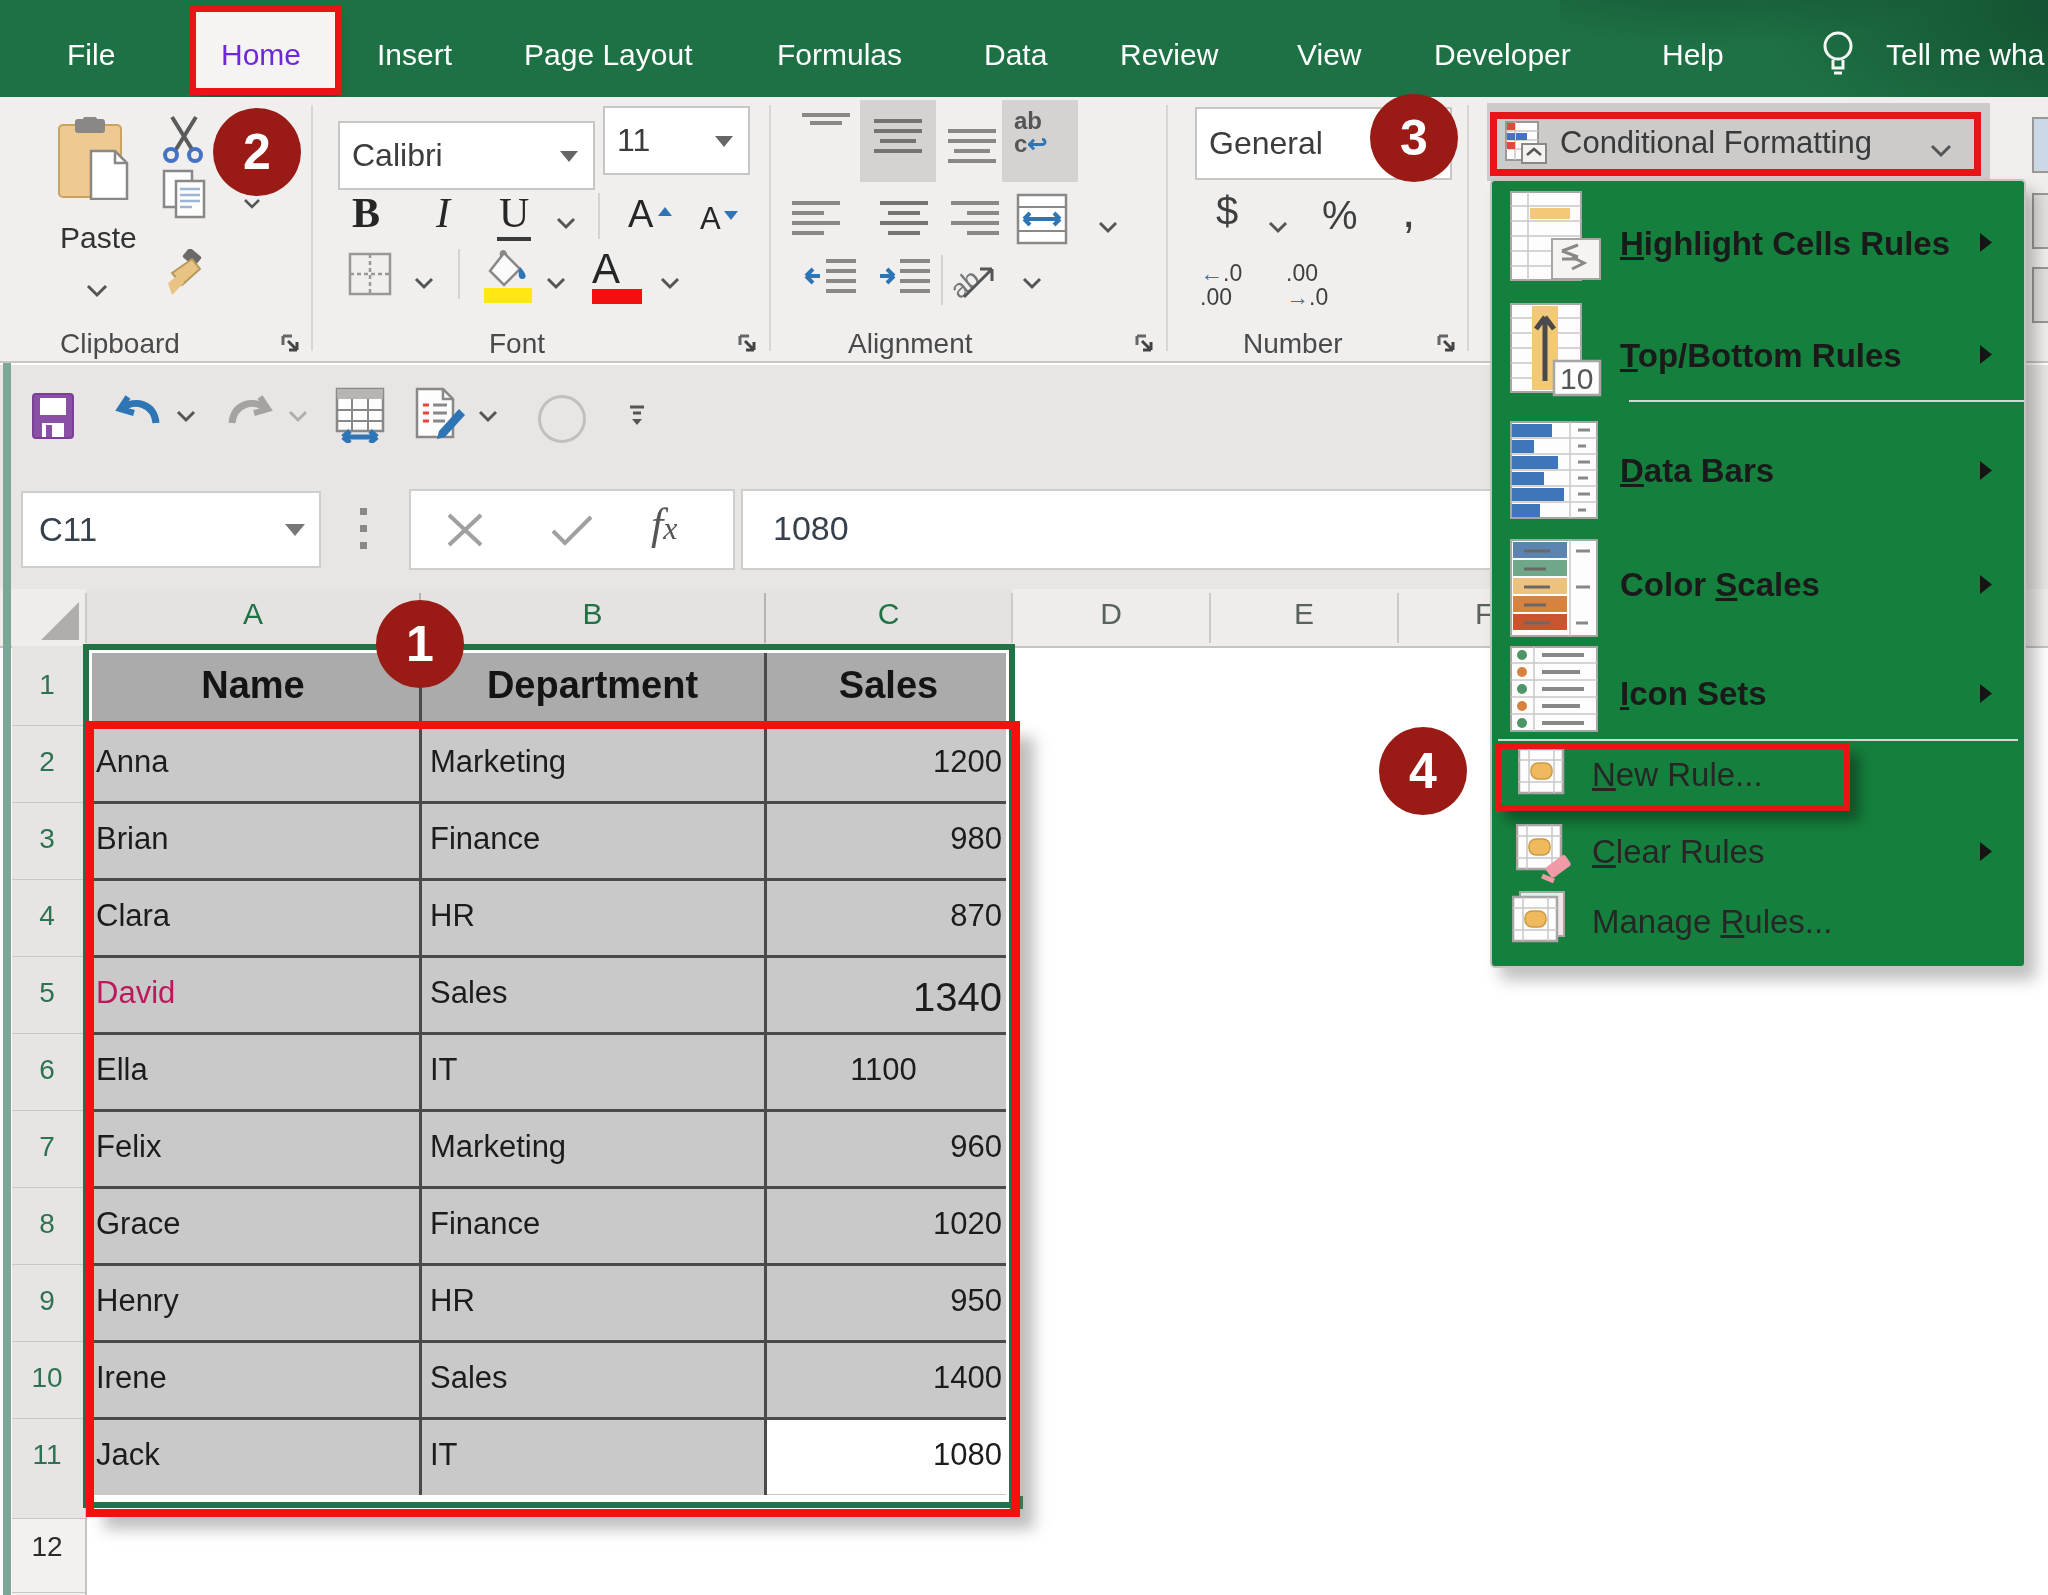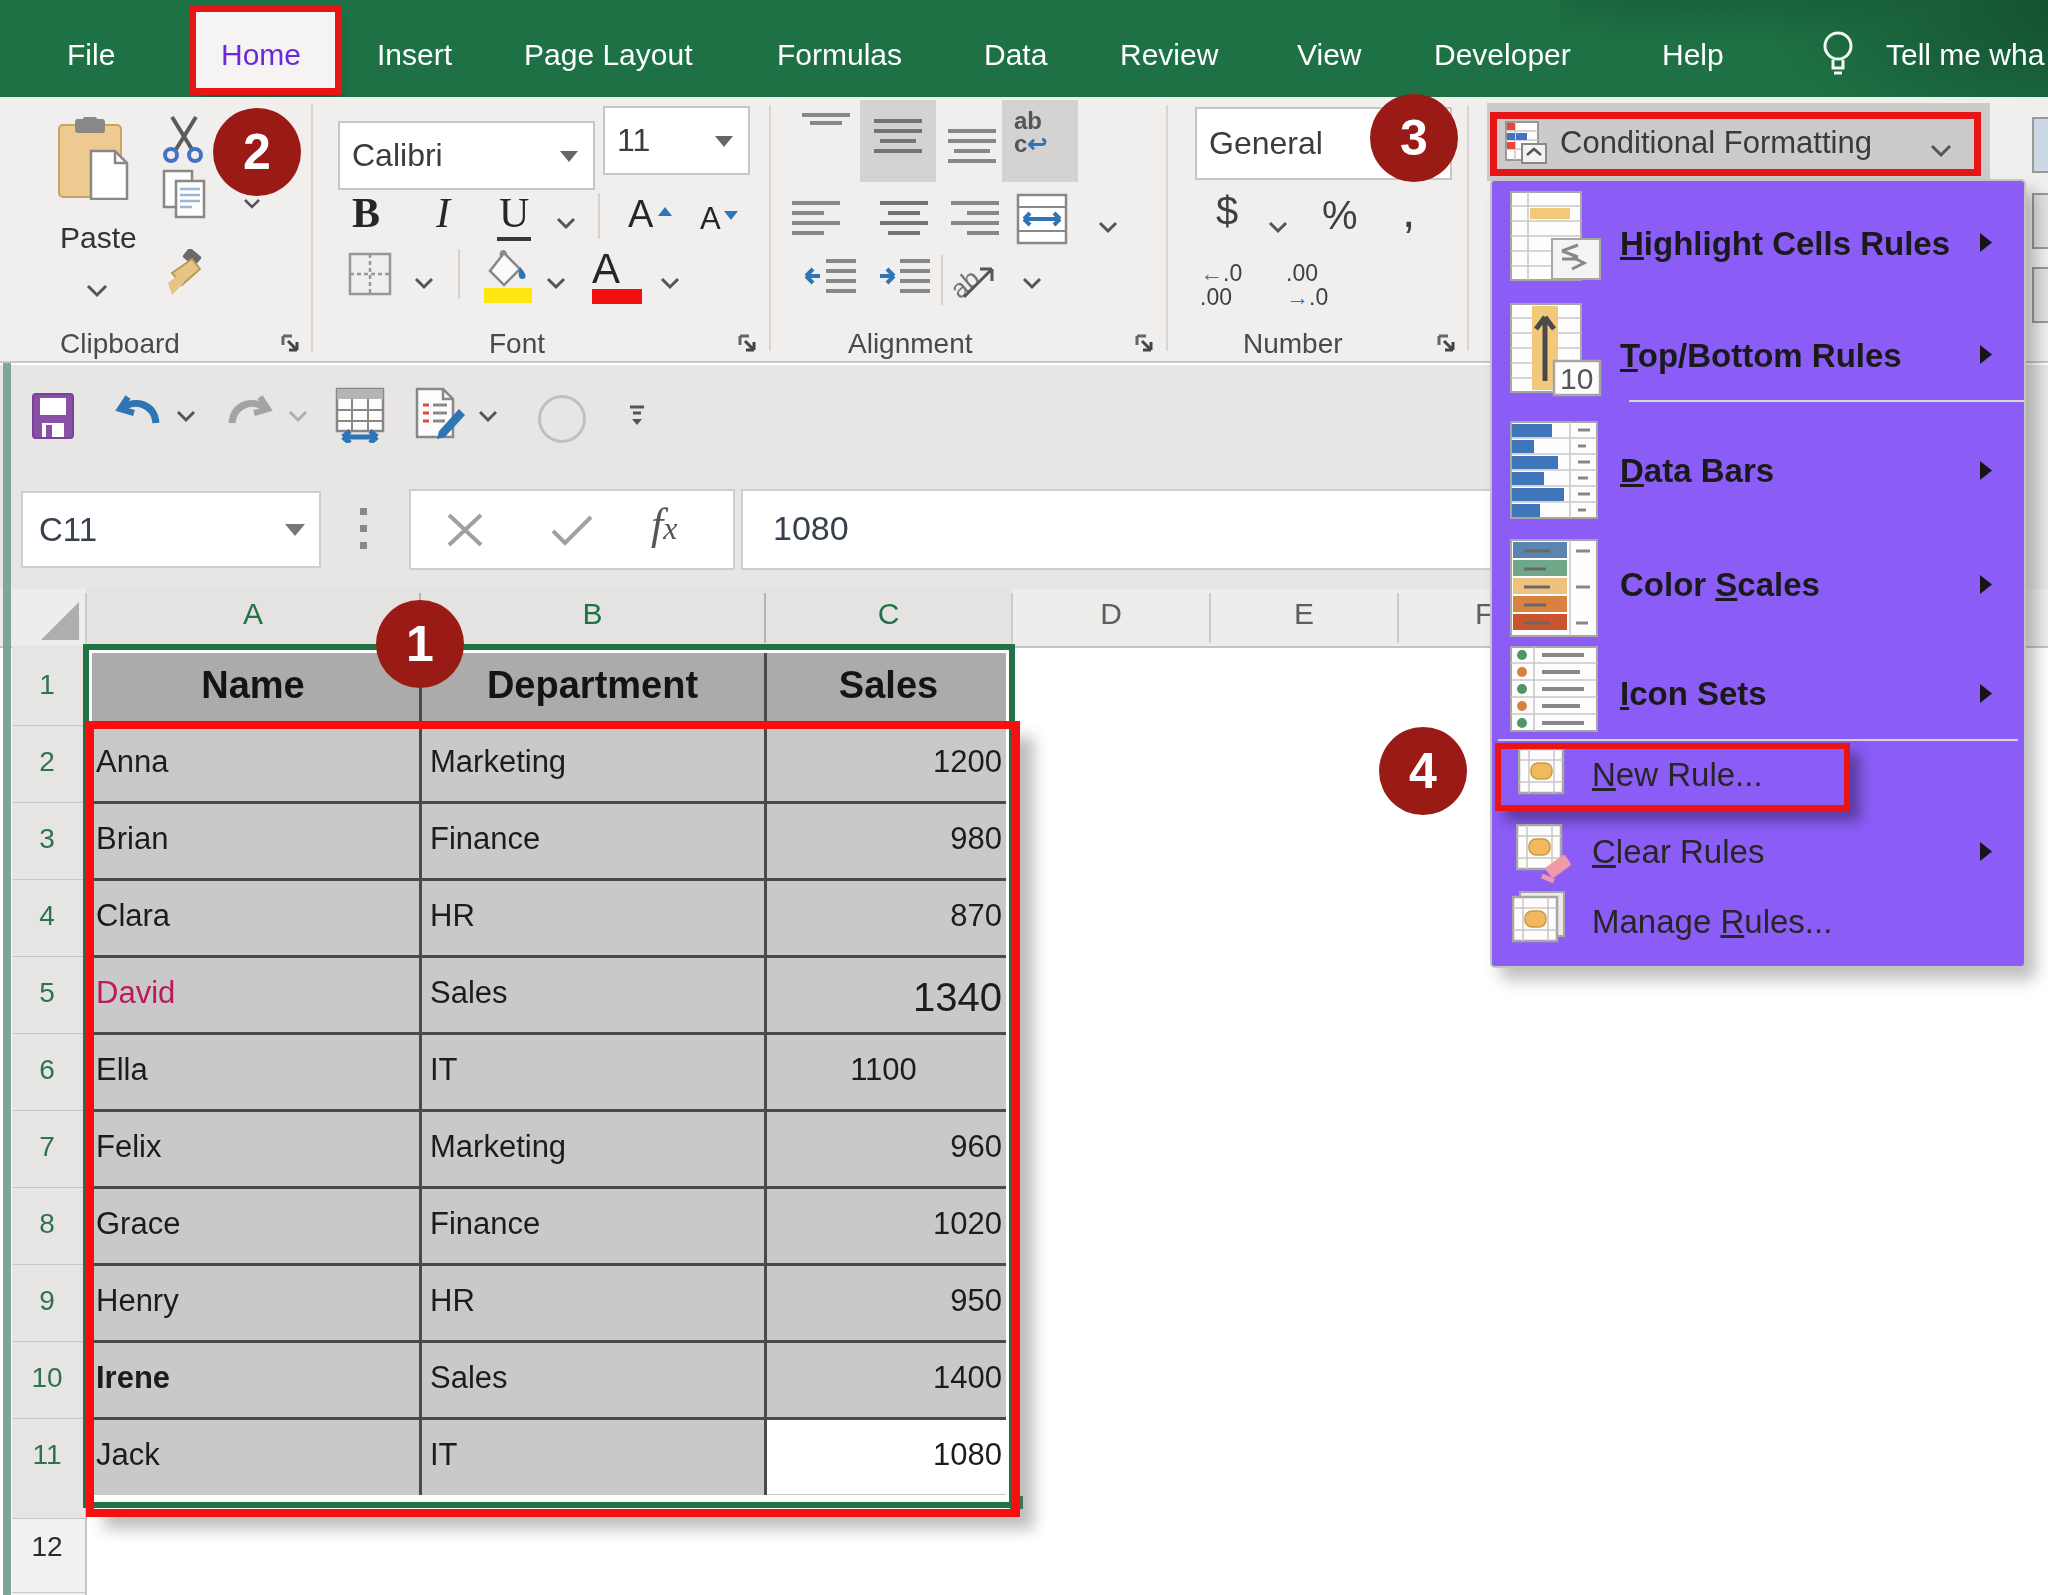--- a/index.html
+++ b/index.html
@@ -458,36 +458,36 @@
   <div class="abs" style="left:765px;top:463px;width:237px;text-align:center;font-size:31px;color:#1c1c1c;">1100</div>
   <div class="abs" style="left:96px;top:540px;font-size:31px;color:#1c1c1c;">Felix</div>
   <div class="abs" style="left:430px;top:540px;font-size:31px;color:#1c1c1c;">Marketing</div>
   <div class="abs" style="left:765px;top:540px;width:237px;text-align:right;font-size:31px;color:#1c1c1c;">960</div>
   <div class="abs" style="left:96px;top:617px;font-size:31px;color:#1c1c1c;">Grace</div>
   <div class="abs" style="left:430px;top:617px;font-size:31px;color:#1c1c1c;">Finance</div>
   <div class="abs" style="left:765px;top:617px;width:237px;text-align:right;font-size:31px;color:#1c1c1c;">1020</div>
   <div class="abs" style="left:96px;top:694px;font-size:31px;color:#1c1c1c;">Henry</div>
   <div class="abs" style="left:430px;top:694px;font-size:31px;color:#1c1c1c;">HR</div>
   <div class="abs" style="left:765px;top:694px;width:237px;text-align:right;font-size:31px;color:#1c1c1c;">950</div>
-  <div class="abs" style="left:96px;top:771px;font-size:31px;color:#1c1c1c;font-weight:bold;">Irene</div>
+  <div class="abs" style="left:96px;top:771px;font-size:31px;color:#1c1c1c;">Irene</div>
   <div class="abs" style="left:430px;top:771px;font-size:31px;color:#1c1c1c;">Sales</div>
   <div class="abs" style="left:765px;top:771px;width:237px;text-align:right;font-size:31px;color:#1c1c1c;">1400</div>
   <div class="abs" style="left:96px;top:848px;font-size:31px;color:#1c1c1c;">Jack</div>
   <div class="abs" style="left:430px;top:848px;font-size:31px;color:#1c1c1c;">IT</div>
   <div class="abs" style="left:765px;top:848px;width:237px;text-align:right;font-size:31px;color:#1c1c1c;">1080</div>
 
   <div class="abs" style="left:1006px;top:903px;width:20px;height:18px;background:#ffffff;"></div>
   <div class="abs" style="left:1010px;top:907px;width:13px;height:13px;background:#217346;"></div>
 
   <div class="abs" style="left:83px;top:55px;width:920px;height:852px;border:6px solid #217346;box-shadow:inset 0 0 0 3px #ffffff;"></div>
 
   <div class="abs" style="left:86px;top:132px;width:918px;height:780px;border:8px solid #f50f0f;box-shadow:16px 14px 14px -2px rgba(110,110,110,0.45);"></div>
 </div>
 <div class="abs" style="left:3px;top:363px;width:8px;height:1232px;background:#7ca695;"></div>
-<div class="abs" id="menu" style="left:1490px;top:179px;width:532px;height:785px;background:#8b5cf6;border:2px solid #c6c4c2;border-radius:5px;box-shadow:10px 12px 16px rgba(0,0,0,0.25);font-size:33px;color:#1a1a1a;">
+<div class="abs" id="menu" style="left:1490px;top:179px;width:532px;height:785px;background:#15803d;border:2px solid #c6c4c2;border-radius:5px;box-shadow:10px 12px 16px rgba(0,0,0,0.25);font-size:33px;color:#1a1a1a;">
   <svg class="abs" style="left:18px;top:10px;" width="96" height="94" viewBox="0 0 96 94">
     <rect x="1" y="1" width="70" height="88" fill="#fdfdfd" stroke="#a8a6a4" stroke-width="2"></rect>
     <path d="M1 15 L71 15 M1 30 L71 30 M1 45 L71 45 M1 60 L71 60 M1 75 L71 75 M18 1 L18 89" stroke="#c9c7c5" stroke-width="1.5"></path>
     <rect x="20" y="17" width="40" height="11" fill="#f2c879"></rect>
     <rect x="42" y="48" width="48" height="40" fill="#f6f4f3" stroke="#a8a6a4" stroke-width="2"></rect>
     <path d="M52 60 L68 54 M52 60 L68 66 M52 68 L68 68" stroke="#8a8886" stroke-width="3" fill="none"></path>
     <path d="M62 78 L74 72 L62 66" stroke="#8a8886" stroke-width="3" fill="none"></path>
   </svg>
   <div class="abs" style="left:128px;top:44px;font-weight:bold;"><u>H</u>ighlight Cells Rules</div>
   <svg class="abs" style="left:486px;top:50px;" width="16" height="23" viewBox="0 0 16 23">

